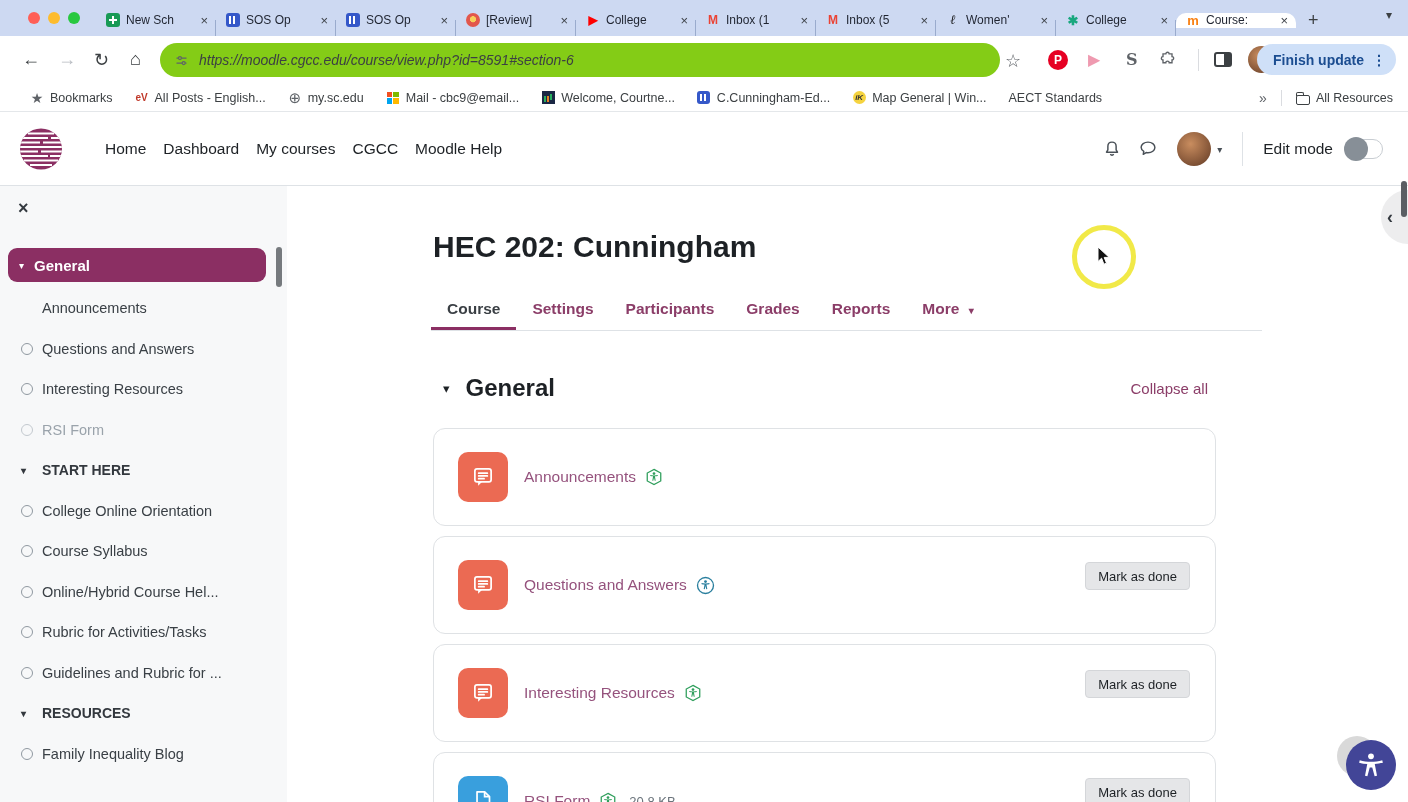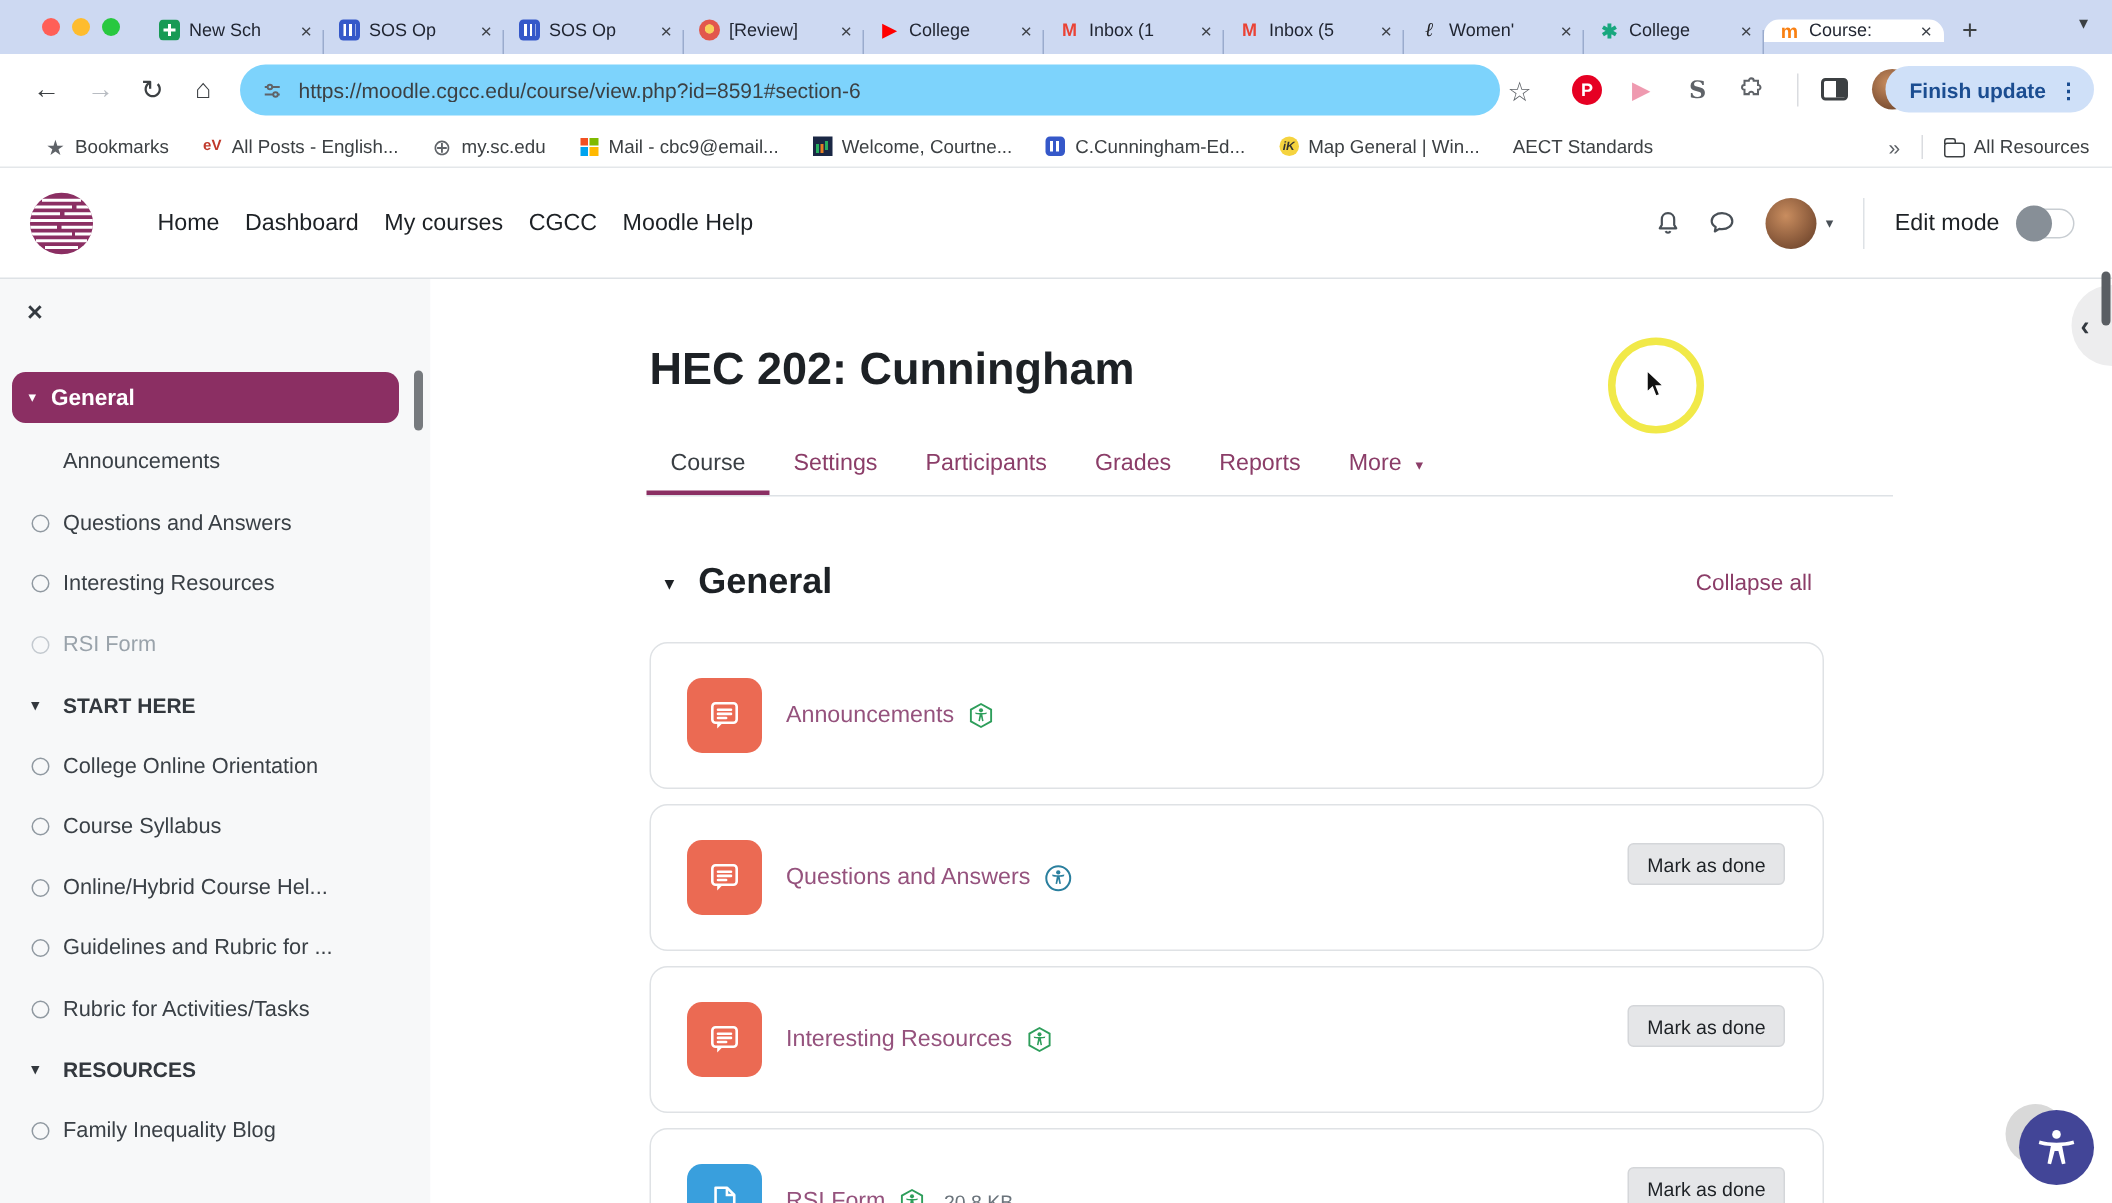--- a/index.html
+++ b/index.html
@@ -33,21 +33,21 @@
   .fav.review { border-radius:50%; background:radial-gradient(circle at 50% 45%, #f7cf5a 0 28%, #e2574c 32%); }
   .fav.youtube { color:#f00; font-size:12px; }
   .fav.gmail { color:#ea4335; font-size:12px; font-weight:800; }
   .fav.script { color:#202124; font-size:13px; font-family:"DejaVu Serif",serif; font-style:italic; }
   .fav.asterisk { color:#18a77e; font-size:13px; }
   .fav.moodle { color:#f98012; font-size:13px; font-weight:800; }
   .toolbar { position:absolute; top:36px; left:0; right:0; height:48px; background:#fff; }
   .navbtn { position:absolute; top:13px; font-size:18px; color:#3c4043; }
   .navbtn.dim { color:#b8bcc2; }
   .urlbar { position:absolute; left:160px; top:7px; width:840px; height:34px; border-radius:17px;
-            background:#7dd3fc; display:flex; align-items:center; padding:0 14px; gap:10px; }
+            background:#84cc16; display:flex; align-items:center; padding:0 14px; gap:10px;font-style:italic; }
   .urltext { font-size:14px; color:#3c4043; white-space:nowrap; overflow:hidden; }
   .tool-ic { position:absolute; top:14px; font-size:16px; color:#5f6368; }
   .pin { width:20px; height:20px; border-radius:50%; background:#e60023; color:#fff; font-size:12px;
          font-weight:700; display:flex; align-items:center; justify-content:center; }
   .sidepanel { width:18px; height:15px; border:2px solid #3c4043; border-radius:3px;
                background:linear-gradient(to right, transparent 55%, #3c4043 55%); }
   .avatar { border-radius:50%; background:radial-gradient(circle at 40% 35%, #c98d5f, #8a5a3b 60%, #5f3a24); }
   .finish-pill { position:absolute; right:12px; top:8px; height:31px; border-radius:16px; background:#cfe0f8;
                  color:#1b4d91; font-size:14px; font-weight:600; display:flex; align-items:center;
                  padding:0 10px 0 16px; gap:8px; }
@@ -107,21 +107,21 @@
   .drow.dim .marker { border-color:#c3c9cf; }
   .drow .dlbl { white-space:nowrap; overflow:hidden; }
   
   .content { position:absolute; left:287px; top:186px; right:0; bottom:0; background:#fff; overflow:hidden; }
   .ctitle { position:absolute; left:146px; top:44px; font-size:30px; font-weight:700; color:#1d2125; }
   .ring { position:absolute; left:785px; top:39px; width:64px; height:64px; border-radius:50%;
           border:5px solid #f0e83e; opacity:.95; }
   .cursor { position:absolute; left:810px; top:60px; }
   .ctabs { position:absolute; left:144px; top:104px; width:831px; height:41px; border-bottom:1px solid #dee2e6;
            display:flex; align-items:flex-end; }
-  .ctab { padding:0 16px 12px; font-size:15.5px; color:#8b3d68; }
+  .ctab { padding:0 16px 12px; font-size:15.5px; color:#8b3d68;font-weight:bold; }
   .ctab.active { color:#3a3f44; border-bottom:3px solid #8b2f63; padding-bottom:9px; }
   .ctab .mchv { font-size:10px; margin-left:5px; }
   .sechead { position:absolute; left:146px; top:188px; width:783px; display:flex; align-items:center; }
   .sechev { font-size:13px; color:#1d2125; margin:0 16px 0 10px; }
   .sectitle { font-size:24px; font-weight:700; color:#1d2125; }
   .collapse { margin-left:auto; padding-right:8px; font-size:15px; color:#8b3d68; }
   .card { position:absolute; left:146px; width:783px; height:98px; background:#fff;
           border:1px solid #dfe2e5; border-radius:12px; display:flex; align-items:center;
           padding:0 25px 0 24px; }
   .actic { width:50px; height:50px; border-radius:10px; flex:none; display:flex; align-items:center;
@@ -380,25 +380,25 @@
     <div class="drow">
       <span class="marker"></span>
       <span class="dlbl">Course Syllabus</span>
     </div>
     <div class="drow">
       <span class="marker"></span>
       <span class="dlbl">Online/Hybrid Course Hel...</span>
     </div>
     <div class="drow">
       <span class="marker"></span>
+      <span class="dlbl">Rubric for Activities/Tasks</span>
+    </div>
+    <div class="drow">
+      <span class="marker"></span>
       <span class="dlbl">Guidelines and Rubric for ...</span>
-    </div>
-    <div class="drow">
-      <span class="marker"></span>
-      <span class="dlbl">Rubric for Activities/Tasks</span>
     </div>
     <div class="drow header">
       <span class="hchv">▾</span>
       <span class="dlbl">RESOURCES</span>
     </div>
     <div class="drow">
       <span class="marker"></span>
       <span class="dlbl">Family Inequality Blog</span>
     </div>
   </div>

